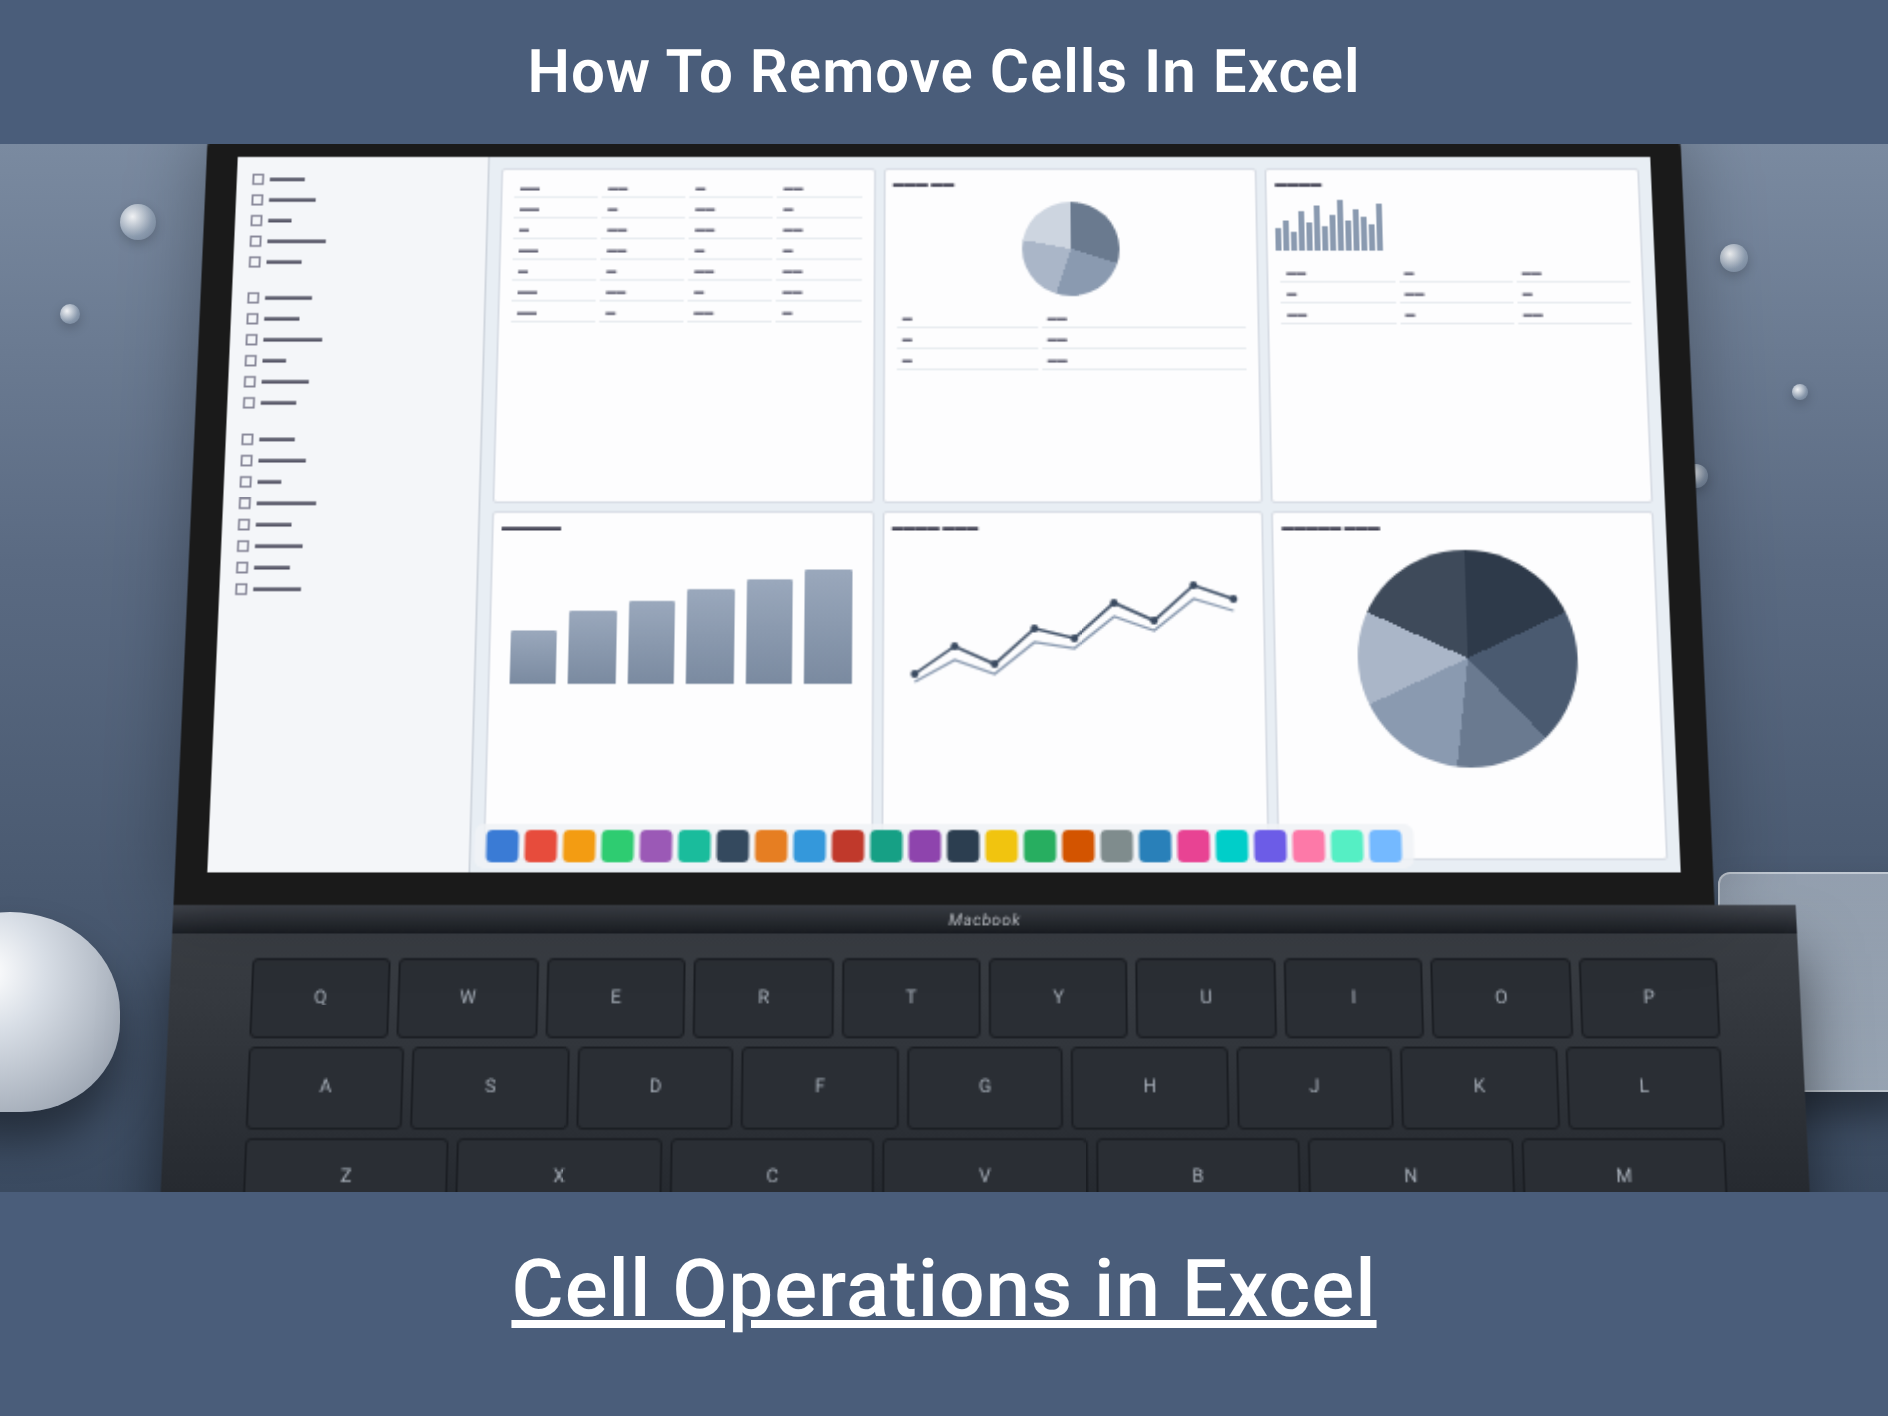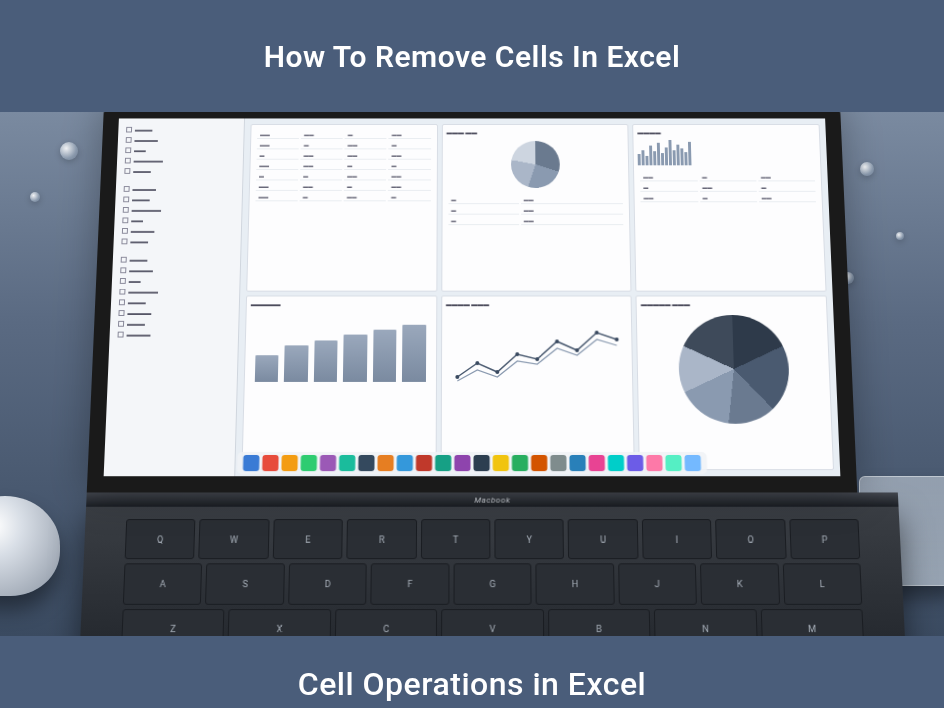--- a/index.html
+++ b/index.html
@@ -4,44 +4,45 @@
 <style>
   * { margin: 0; padding: 0; box-sizing: border-box; }
   body {
     width: 944px;
     height: 708px;
     font-family: -apple-system, BlinkMacSystemFont, "Segoe UI", Roboto, sans-serif;
     overflow: hidden;
     background: #4a5d7a;
   }
   .header {
-    height: 112px;
+    height: 72px;
     background: #4a5d7a;
     display: flex;
     align-items: center;
     justify-content: center;
   }
   .header-text {
     color: #ffffff;
     font-size: 30px;
     font-weight: 600;
     letter-spacing: 0.5px;
   }
   .footer {
     height: 96px;
     background: #4a5d7a;
     display: flex;
     align-items: center;
     justify-content: center;
   }
   .footer-text {
     color: #ffffff;
-    font-size: 32px;
+    font-size: 40px;
     font-weight: 500;
     letter-spacing: 0.5px;
+    text-decoration: underline;
   }
   .main-image {
     height: 524px;
     width: 944px;
     position: relative;
     background: linear-gradient(180deg, #7a8aa0 0%, #5a6a82 40%, #3a4a60 100%);
     overflow: hidden;
   }
   .laptop {
     position: absolute;

